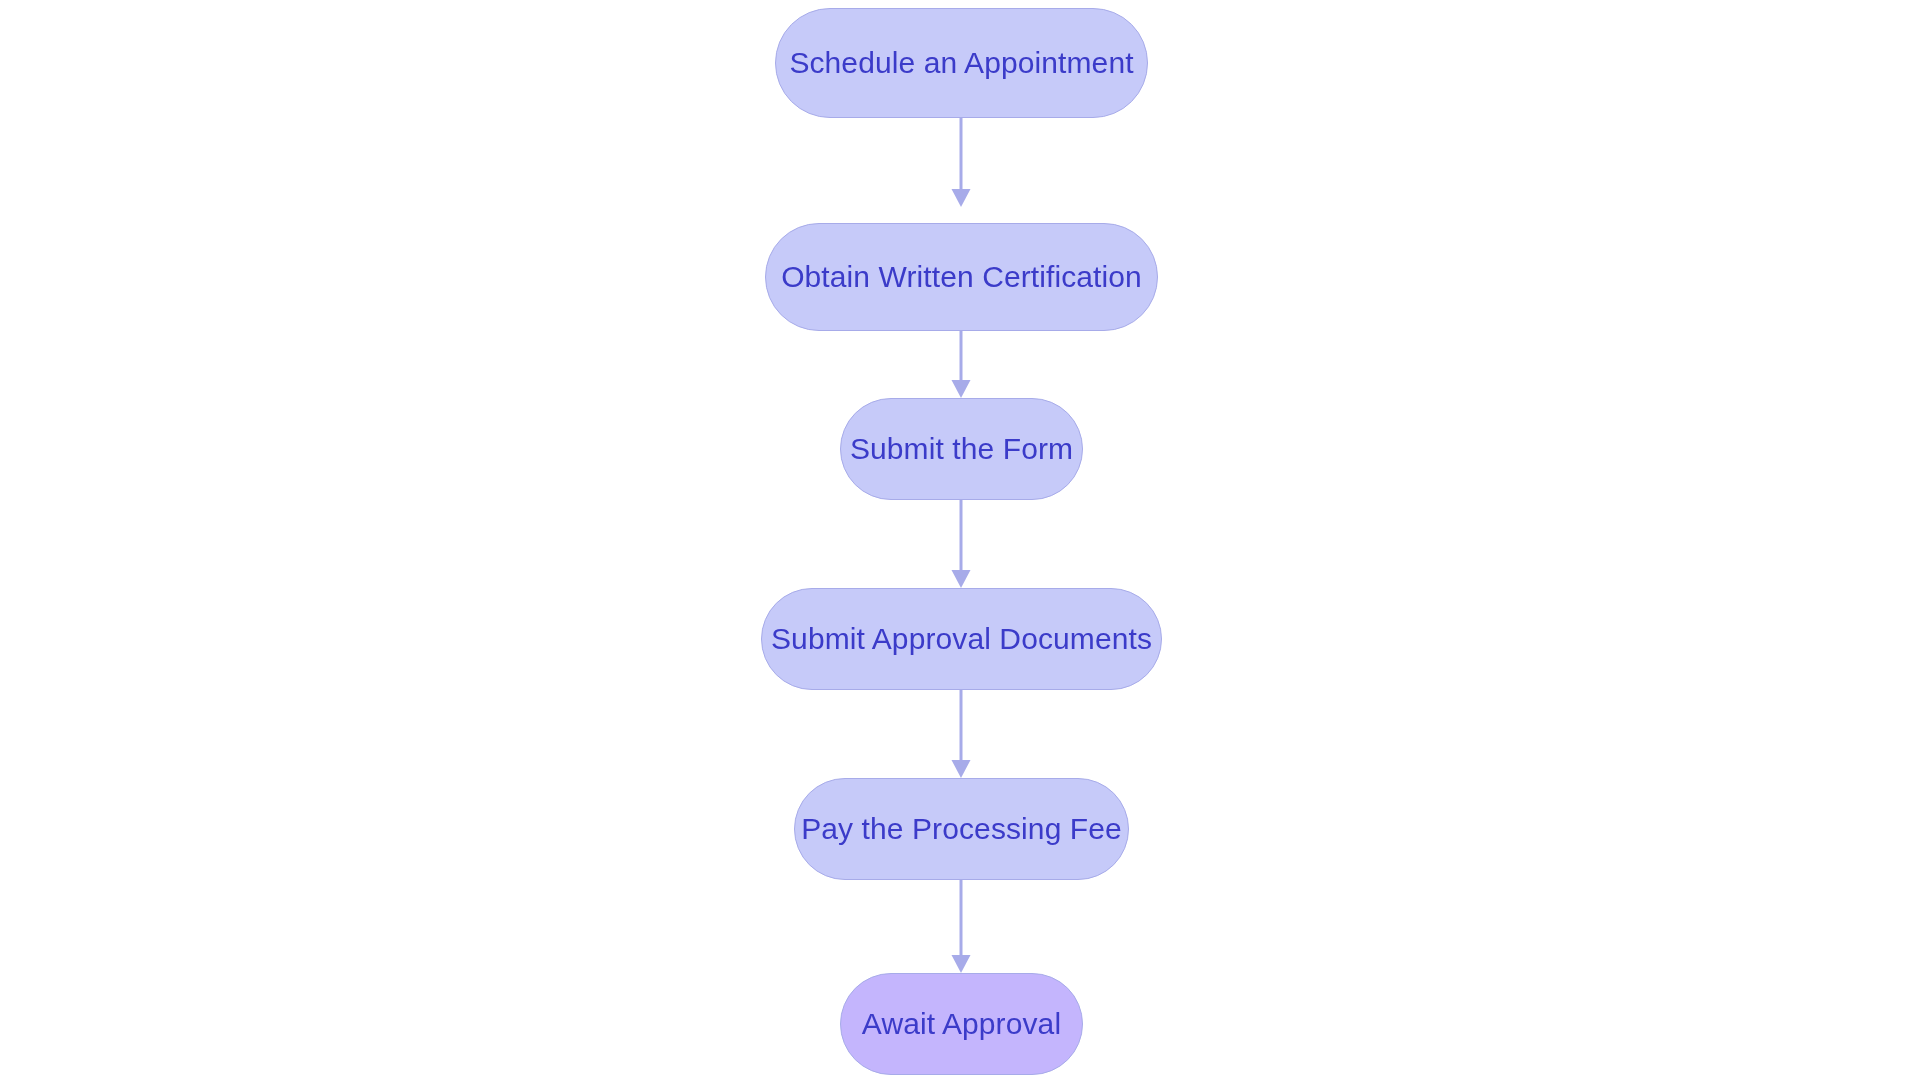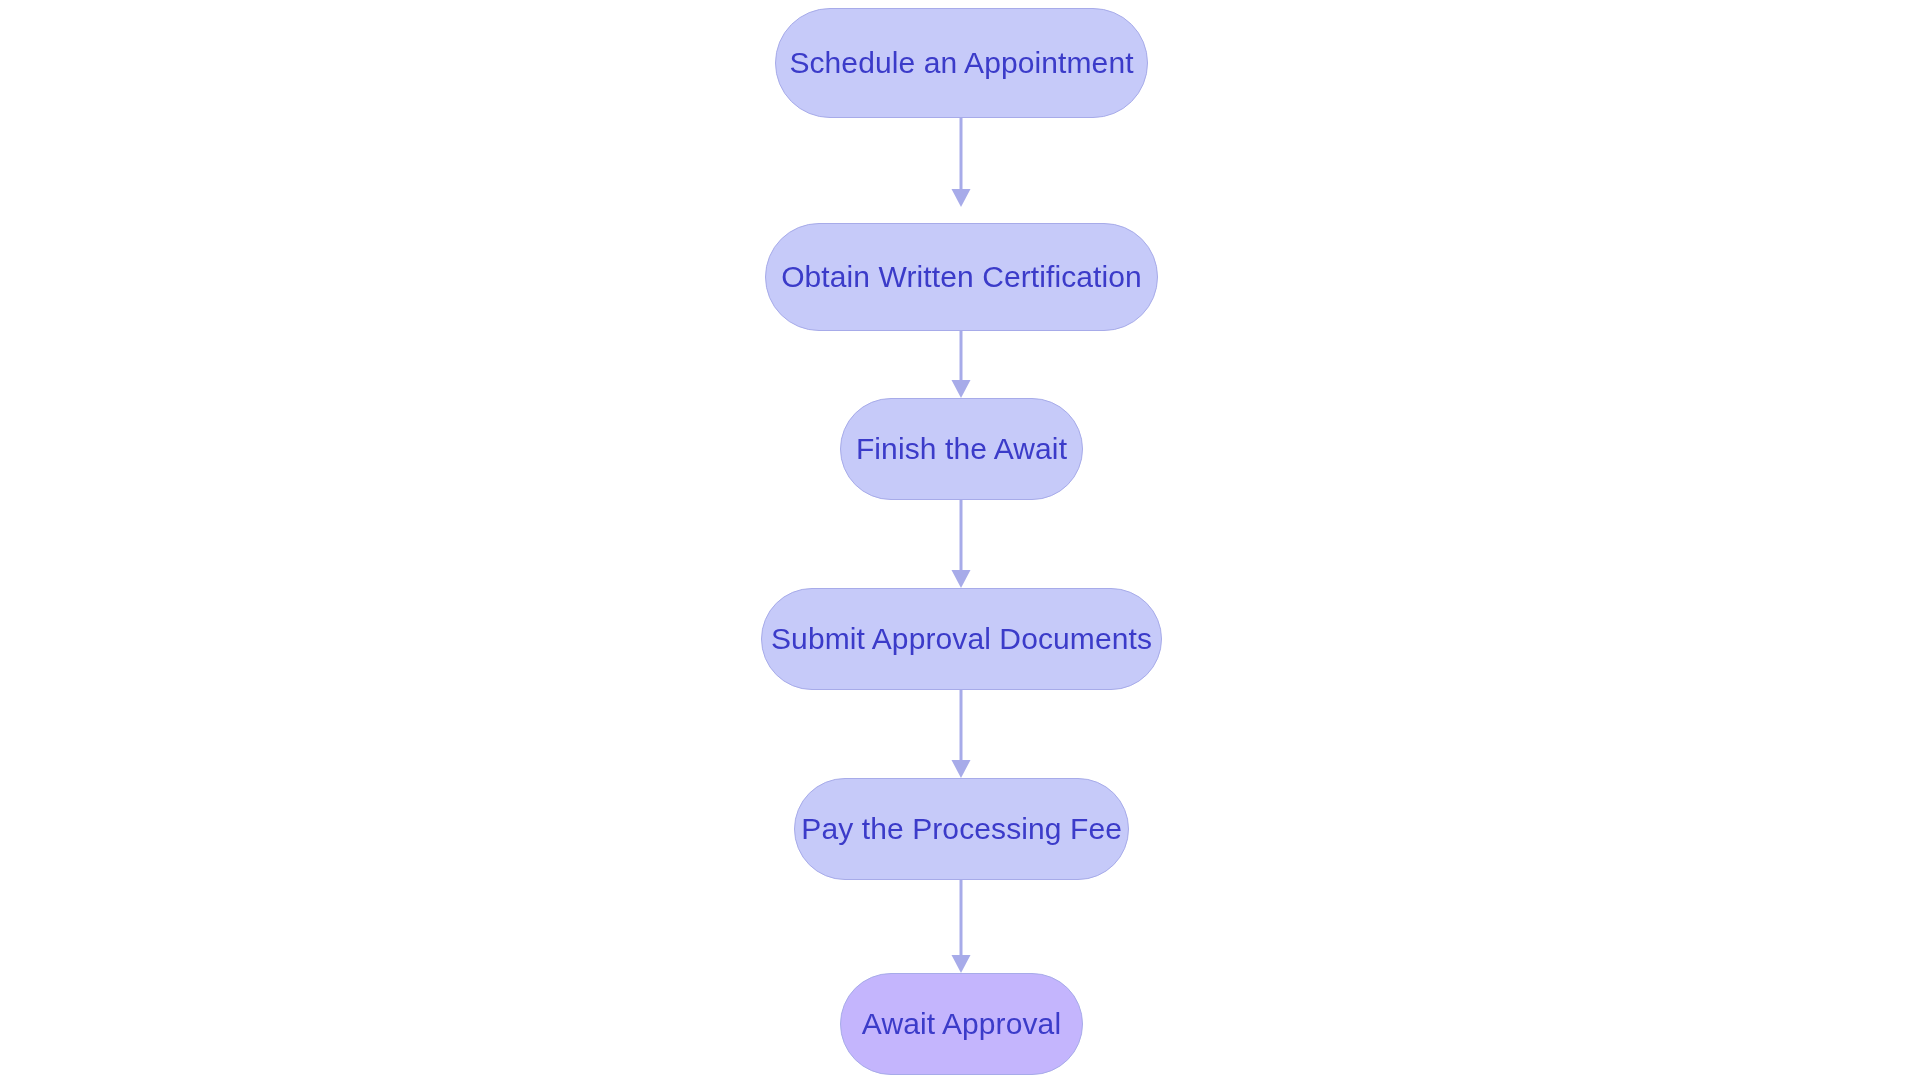--- a/index.html
+++ b/index.html
@@ -92,26 +92,26 @@
   </svg>
 
   <div id="node-layer">
       <div class="flow-node" style="left: 775px; top: 8px; width: 373px; height: 110px; background: rgb(198, 202, 249); border-color: rgb(167, 171, 233); color: rgb(59, 59, 201); font-size: 30px;">
         <span class="node-label">Schedule an Appointment</span>
       </div>
       <div class="flow-node" style="left: 765px; top: 207px; width: 393px; height: 108px; background: rgb(198, 202, 249); border-color: rgb(167, 171, 233); color: rgb(59, 59, 201); font-size: 30px; margin-top: 16px;">
         <span class="node-label">Obtain Written Certification</span>
       </div>
       <div class="flow-node" style="left: 840px; top: 398px; width: 243px; height: 102px; background: rgb(198, 202, 249); border-color: rgb(167, 171, 233); color: rgb(59, 59, 201); font-size: 30px;">
-        <span class="node-label">Finish the Await</span>
+        <span class="node-label">Submit the Form</span>
       </div>
       <div class="flow-node" style="left: 761px; top: 588px; width: 401px; height: 102px; background: rgb(198, 202, 249); border-color: rgb(167, 171, 233); color: rgb(59, 59, 201); font-size: 30px;">
         <span class="node-label">Submit Approval Documents</span>
       </div>
-      <div class="flow-node" style="left: 794px; top: 778px; width: 335px; height: 102px; background: rgb(198, 202, 249); border-color: rgb(167, 171, 233); color: rgb(59, 59, 201); font-size: 30px; justify-content: flex-end;">
+      <div class="flow-node" style="left: 794px; top: 778px; width: 335px; height: 102px; background: rgb(198, 202, 249); border-color: rgb(167, 171, 233); color: rgb(59, 59, 201); font-size: 30px;">
         <span class="node-label">Pay the Processing Fee</span>
       </div>
       <div class="flow-node" style="left: 840px; top: 973px; width: 243px; height: 102px; background: #c4b5fd; border-color: rgb(167, 171, 233); color: rgb(59, 59, 201); font-size: 30px;">
         <span class="node-label">Await Approval</span>
       </div>
     </div>
 
 </div>
 
 </body></html>

